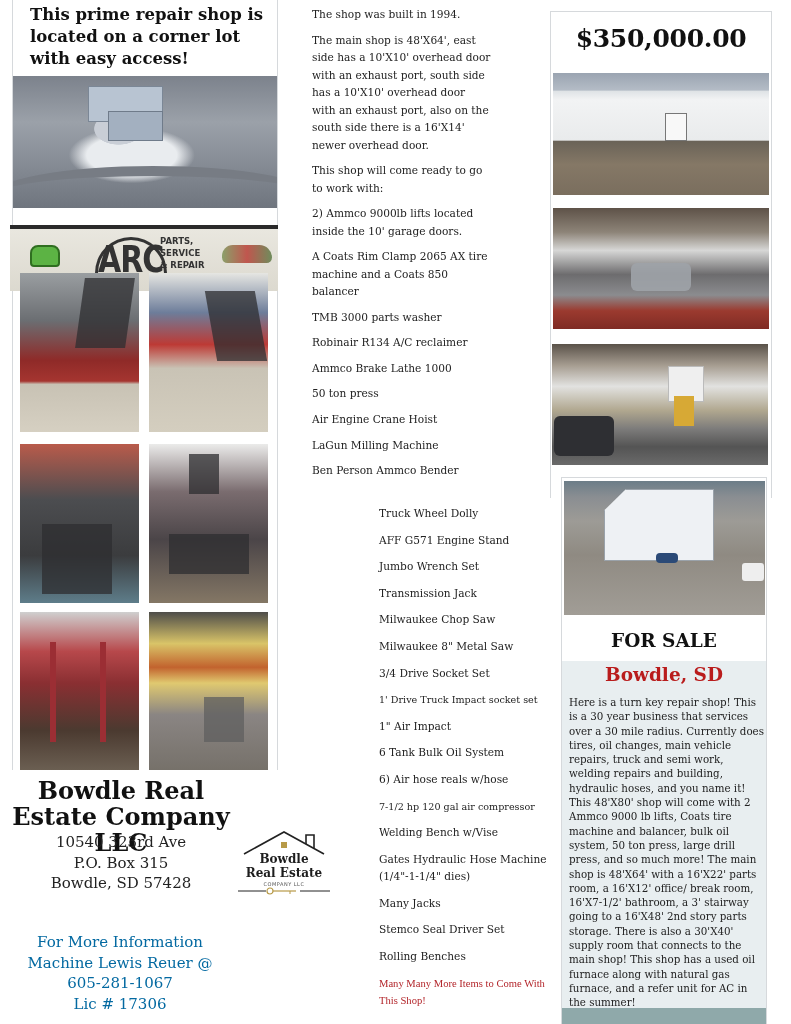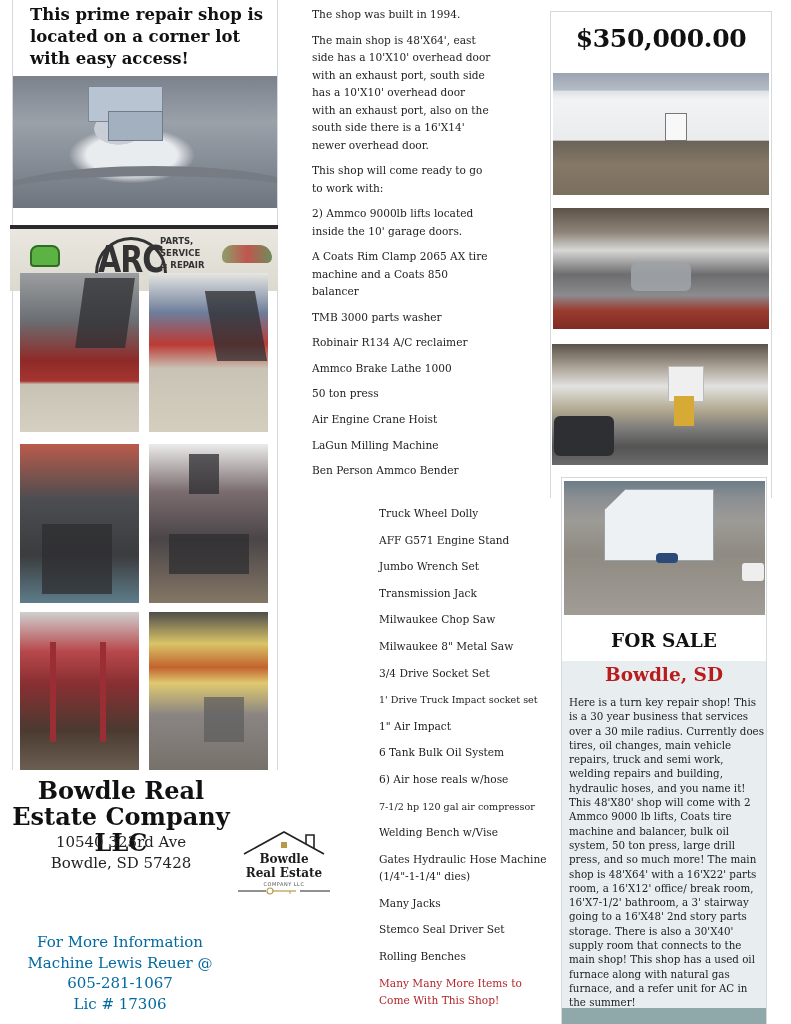--- a/index.html
+++ b/index.html
@@ -66,21 +66,21 @@
   .logo .l3 { position:absolute; left:0; top:51px; width:92px; text-align:center; font-family:"DejaVu Sans", sans-serif; font-size:5px; letter-spacing:.5px; color:#555; }
   .logo .key { position:absolute; left:0; top:57px; width:92px; height:8px; }
 
   
   .mid { position:absolute; left:312px; top:6px; width:180px; font-family:"DejaVu Serif", serif; font-size:10.6px; line-height:17.5px; color:#222; }
   .mid p { margin-bottom:8px; }
   .mid .item { margin-bottom:8.1px; }
   .mid2 { position:absolute; left:379px; top:505px; width:170px; font-family:"DejaVu Serif", serif; font-size:10.6px; line-height:17.5px; color:#222; }
   .mid2 .item { margin-bottom:9.1px; }
   .mid2 .small { font-size:9.6px; }
-  .mid2 .red { color: #b3262b; }
+  .mid2 .red { color: #b3262b; font-family: Liberation Serif, serif; }
 
   
   .right-frame { position:absolute; left:550px; top:11px; width:222px; height:487px; border:1px solid #d6d9dc; border-bottom:none; }
   .price { position:absolute; left:550px; top:24px; width:222px; text-align:center; font-family:"DejaVu Serif", serif; font-weight:bold; font-size:25px; color:#111; letter-spacing:-0.3px; }
   .r1 { left:553px; top:73px; width:216px; height:122px;
         background: linear-gradient(180deg,#9aa4b1 0%,#b4bcc6 14%,#dfe3e6 15%,#f2f3f4 22%,#e9ebec 55%,#6a6358 56%,#857866 75%,#7a6e5e 100%); }
   .r1 .door { position:absolute; left:112px; top:40px; width:22px; height:28px; background:#f8f8f8; border:1px solid #777; }
   .r2 { left:553px; top:208px; width:216px; height:121px;
         background: linear-gradient(180deg,#5e5248 0%,#8d8478 20%,#d7d7d6 35%,#6d6c6e 55%,#8b8c8f 72%,#9b3a2f 85%,#7f2b24 100%); }
   .r3 { left:552px; top:344px; width:216px; height:121px;
@@ -143,20 +143,21 @@
   <div class="machine" style="left:30px;top:30px;width:6px;height:100px;background:#9b2e34;opacity:1;"></div>
   <div class="machine" style="left:80px;top:30px;width:6px;height:100px;background:#9b2e34;opacity:1;"></div>
 </div>
 <div class="photo shop-photo p6">
   <div class="machine" style="left:55px;top:85px;width:40px;height:45px;background:#5f5f5f;"></div>
 </div>
 
 <div class="company-name">Bowdle Real Estate Company LLC</div>
 <div class="company-addr">
   <div>10540 323rd Ave</div>
+  <div>P.O. Box 315</div>
   <div>Bowdle, SD 57428</div>
 </div>
 <div class="contact">
   <div>For More Information</div>
   <div>Machine Lewis Reuer @</div>
   <div>605-281-1067</div>
   <div>Lic # 17306</div>
 </div>
 
 <div class="logo">

